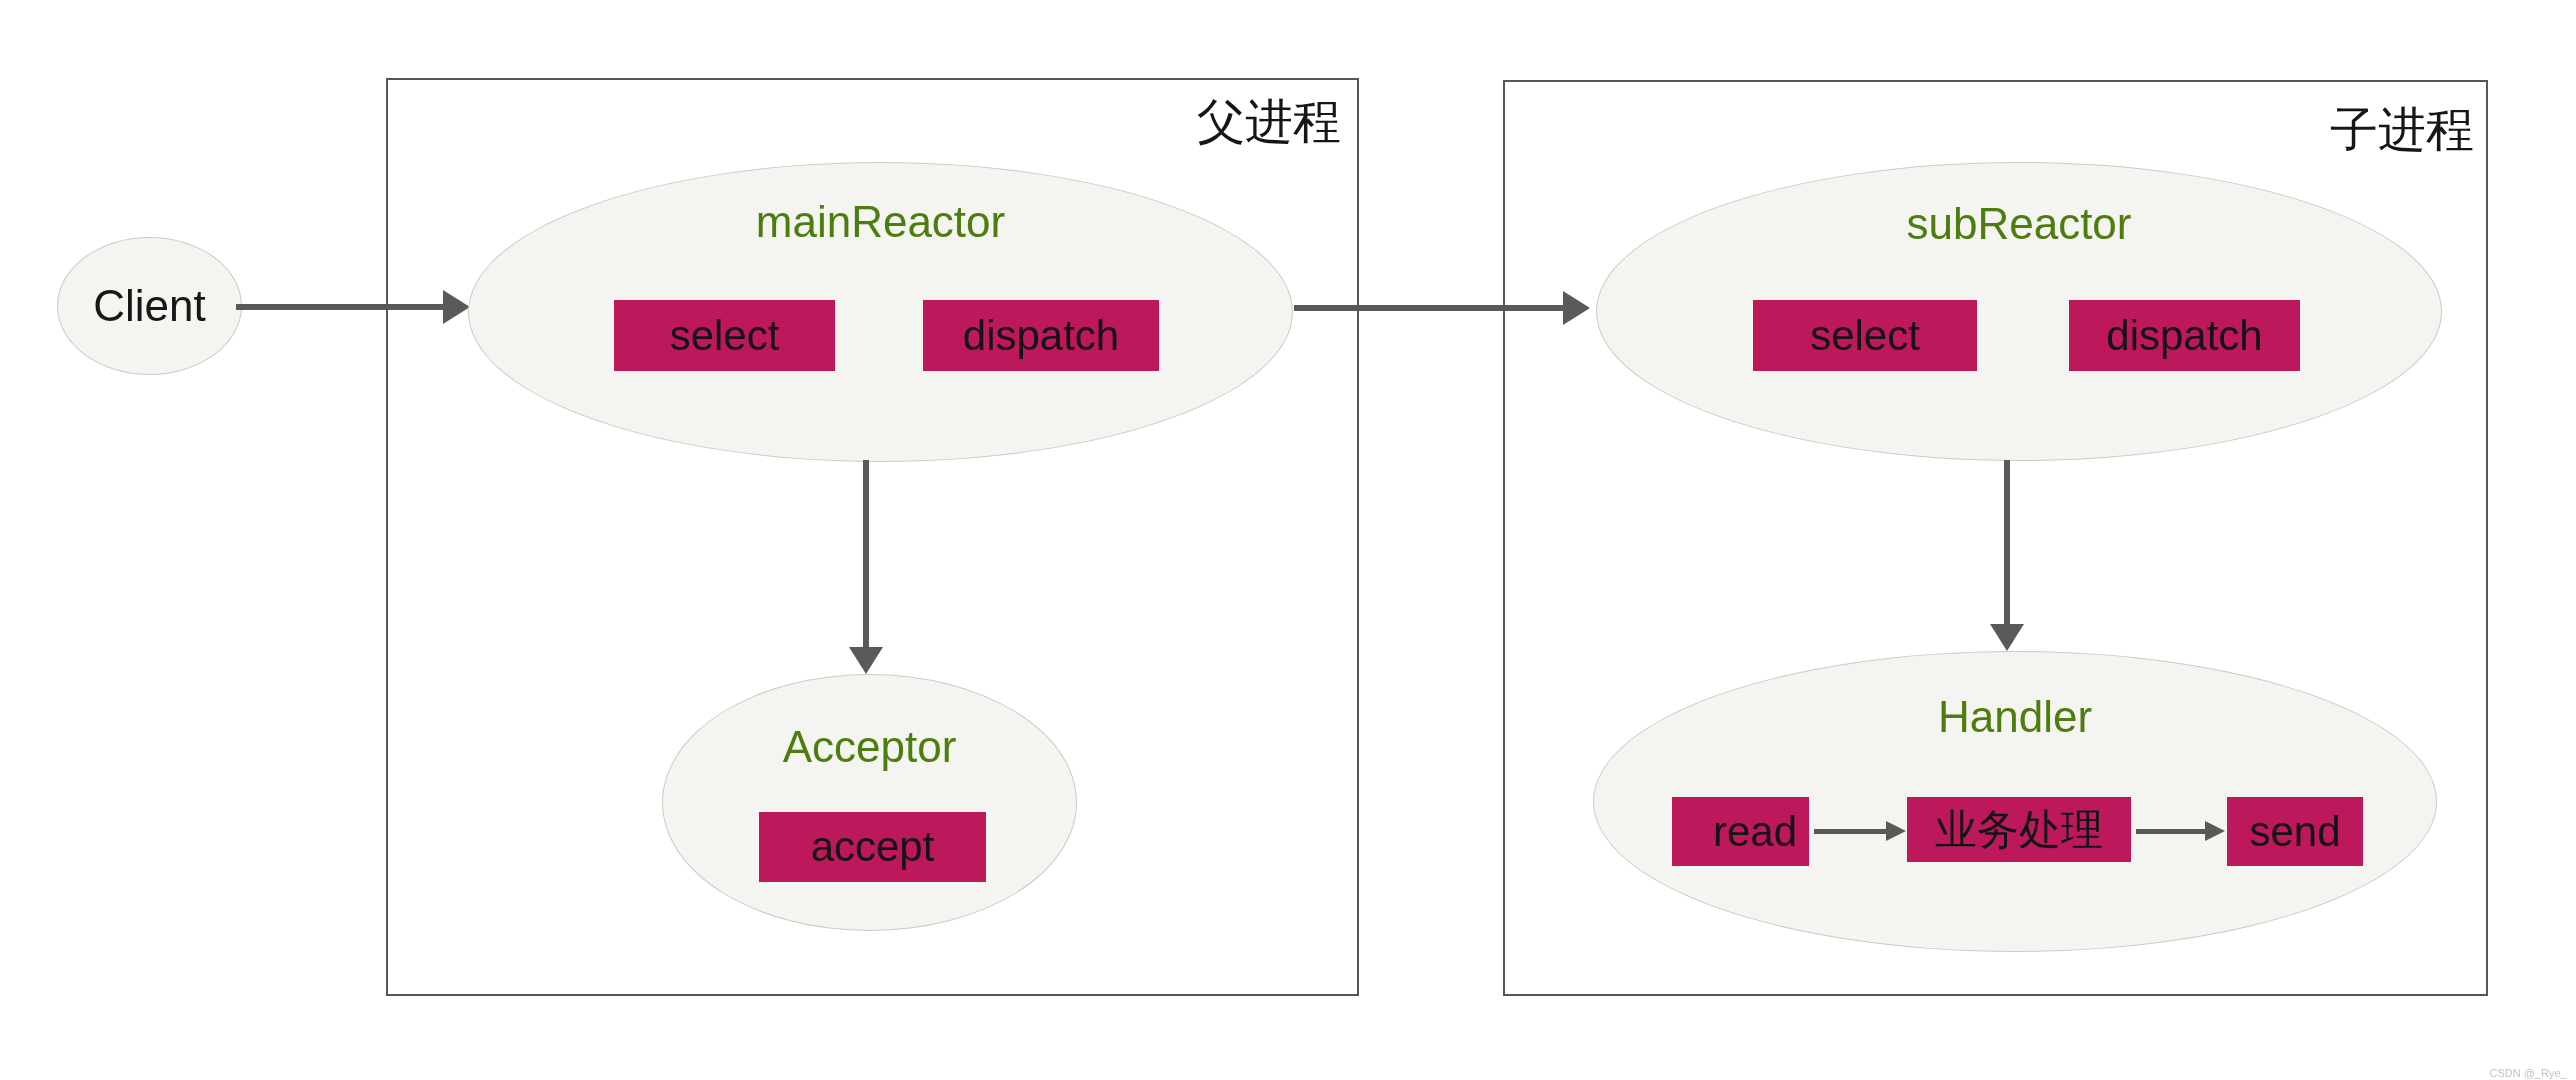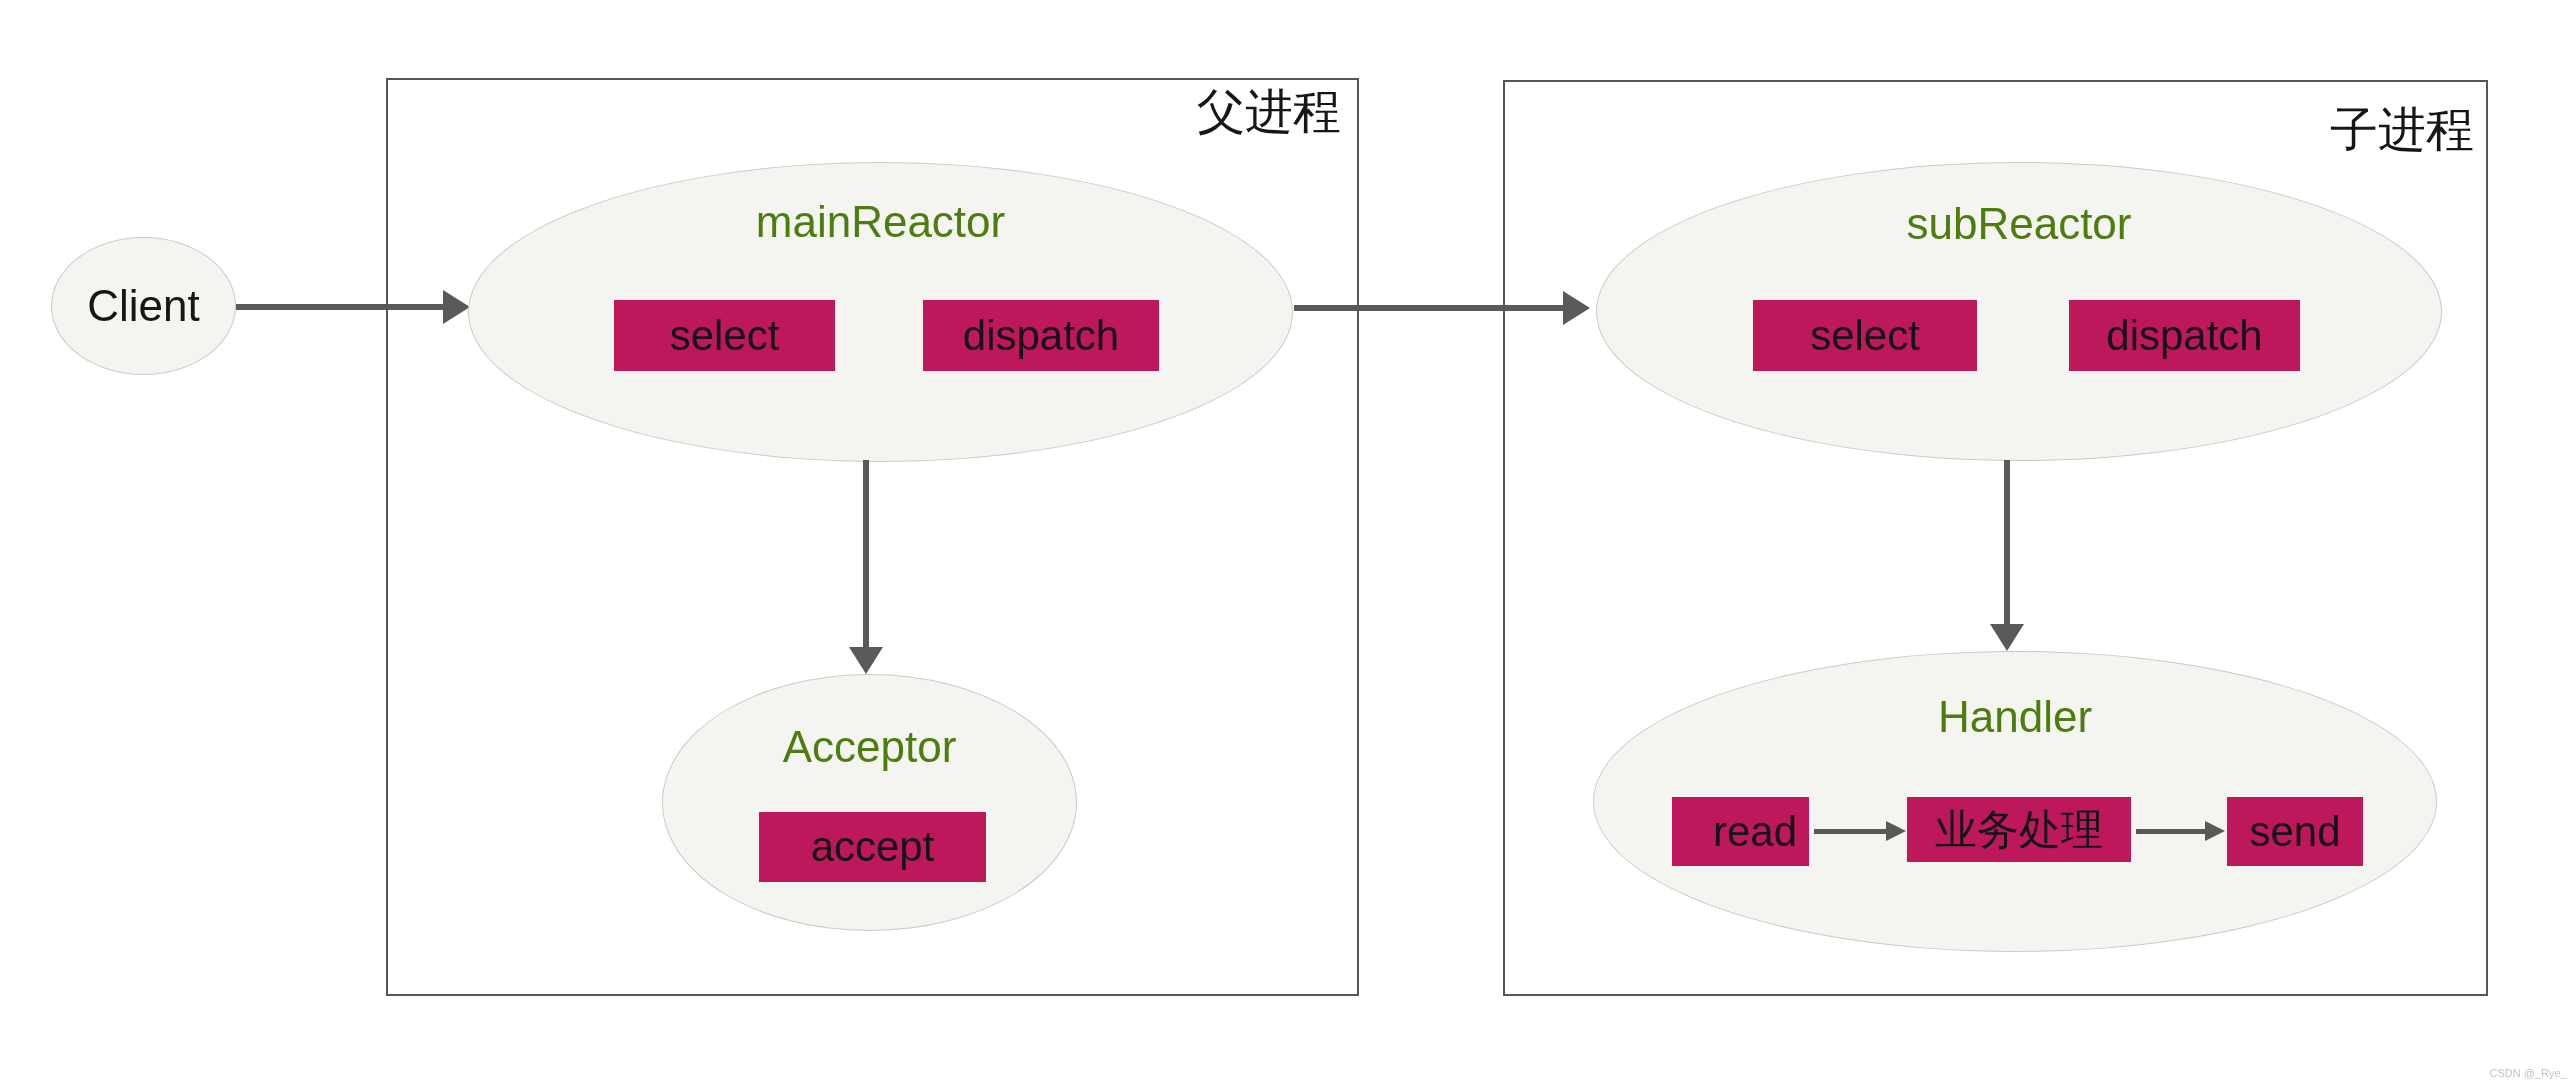--- a/index.html
+++ b/index.html
@@ -78,29 +78,29 @@
     font-size: 11px;
     color: #c2c2c2;
     white-space: nowrap;
   }
 </style>
 </head>
 <body>
 
 <div class="canvas">
 
-  <div class="ellipse centered" style="left:51px; top:237px; width:185px; height:138px;">
+  <div class="ellipse centered" style="left:57px; top:237px; width:185px; height:138px;">
     <span class="client-title">Client</span>
   </div>
 
   <div class="hline" style="left:236px; top:304px; width:209px; height:5.8px;"></div>
   <div class="tri-right" style="left:443px; top:290px;"></div>
 
   <div class="rect-box" style="left:386px; top:78px; width:973px; height:918px;"></div>
-  <div class="proc-label" style="left:1197px; top:88px;">父进程</div>
+  <div class="proc-label" style="left:1197px; top:98px;">父进程</div>
 
   <div class="ellipse" style="left:468px; top:162px; width:825px; height:300px;"></div>
   <div class="node-title" style="left:468px; top:200px; width:825px;">mainReactor</div>
   <div class="op" style="left:614px; top:300px; width:221px; height:71px;">select</div>
   <div class="op" style="left:923px; top:300px; width:236px; height:71px;">dispatch</div>
 
   <div class="hline" style="left:1294px; top:305px; width:269px; height:5.8px;"></div>
   <div class="tri-right" style="left:1563px; top:291px;"></div>
 
   <div class="vline" style="left:863px; top:460px; width:5.8px; height:187px;"></div>

